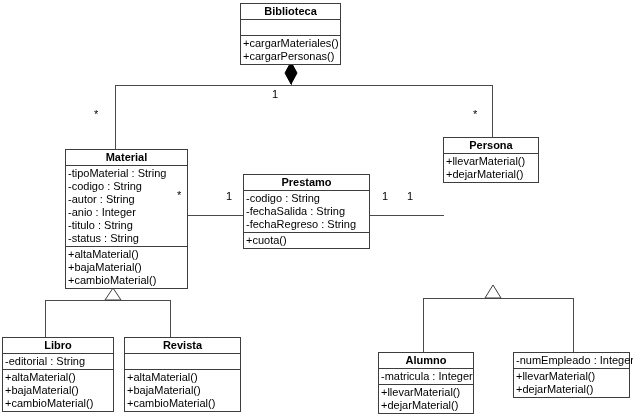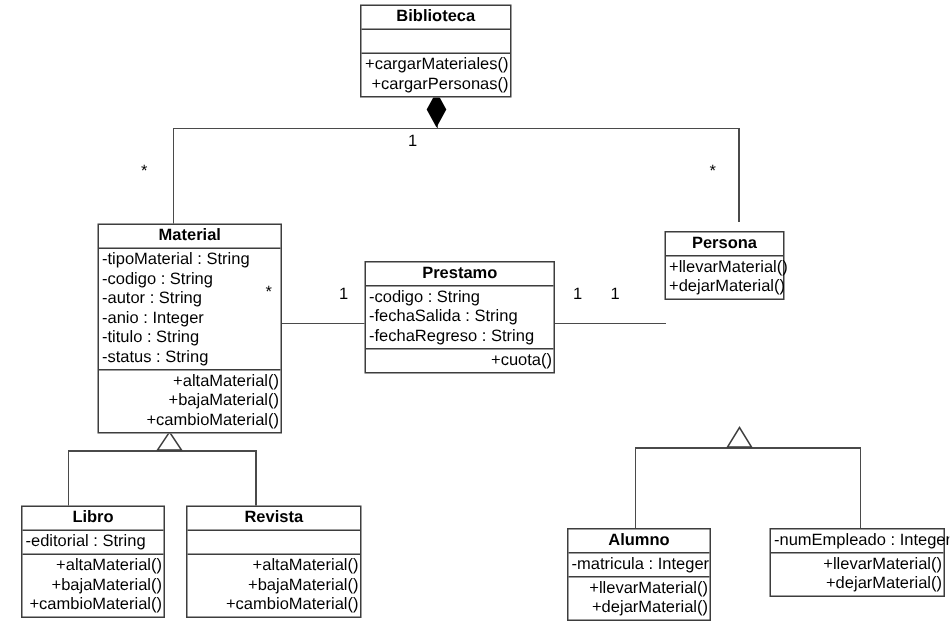--- a/index.html
+++ b/index.html
@@ -27,21 +27,21 @@
     line-height:13px;
     padding:1px 2px;
     border-bottom:1px solid #3d3d3d;
     white-space:nowrap;
   }
   .uml-attrs {
     border-bottom:1px solid #3d3d3d;
     padding:1px 1px 1px 2px;
     min-height:13px;
   }
-  .uml-methods { padding:1px 1px 1px 2px;text-align:right; }
+  .uml-methods { padding:1px 1px 1px 2px; }
   .member { line-height:13px; white-space:nowrap; }
   .mult {
     position:absolute;
     font-size:11px;
     line-height:12px;
     color:#000;
     z-index:2;
   }
 </style>
 </head>
@@ -103,29 +103,29 @@
     <div class="uml-attrs">
         <div class="member">-codigo : String</div>
         <div class="member">-fechaSalida : String</div>
         <div class="member">-fechaRegreso : String</div>
       </div>
     <div class="uml-methods">
         <div class="member">+cuota()</div>
       </div>
   </div>
 
-  <div class="uml-class" style="left:443px;top:154px;width:80px">
+  <div class="uml-class" style="left:443px;top:137px;width:96px">
     <div class="uml-title">Persona</div>
     <div class="uml-methods">
         <div class="member">+llevarMaterial()</div>
         <div class="member">+dejarMaterial()</div>
       </div>
   </div>
 
-  <div class="uml-class" style="left:14px;top:337px;width:96px">
+  <div class="uml-class" style="left:2px;top:337px;width:112px">
     <div class="uml-title">Libro</div>
     <div class="uml-attrs">
         <div class="member">-editorial : String</div>
       </div>
     <div class="uml-methods">
         <div class="member">+altaMaterial()</div>
         <div class="member">+bajaMaterial()</div>
         <div class="member">+cambioMaterial()</div>
       </div>
   </div>

